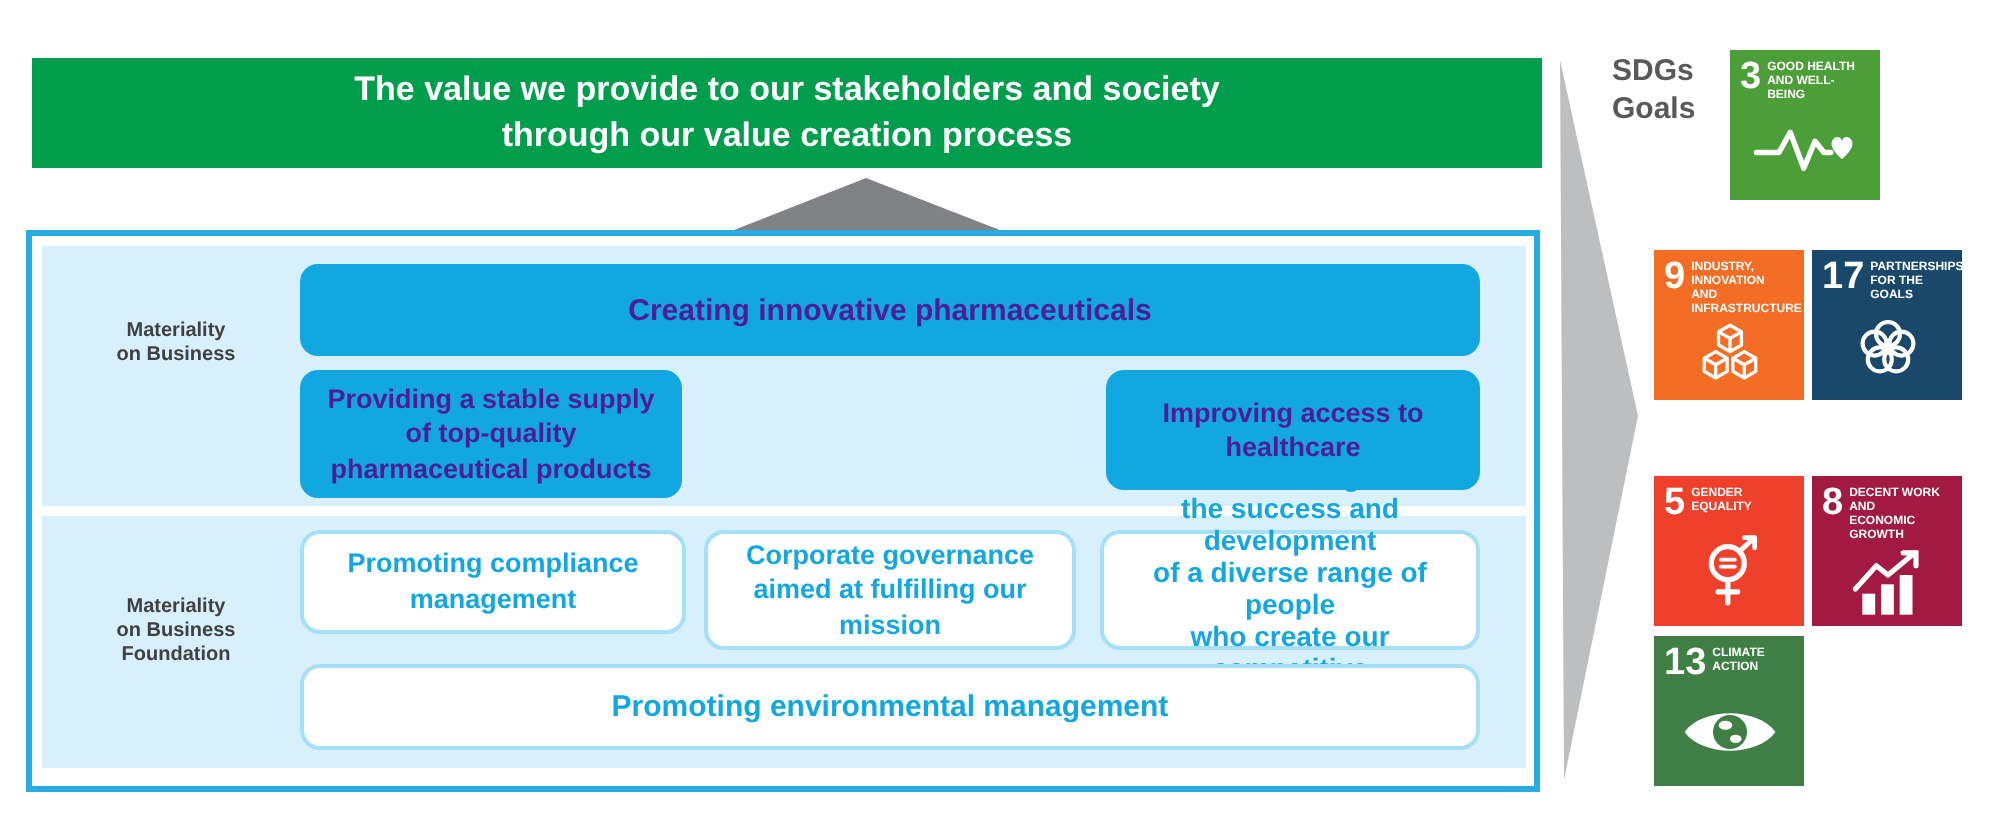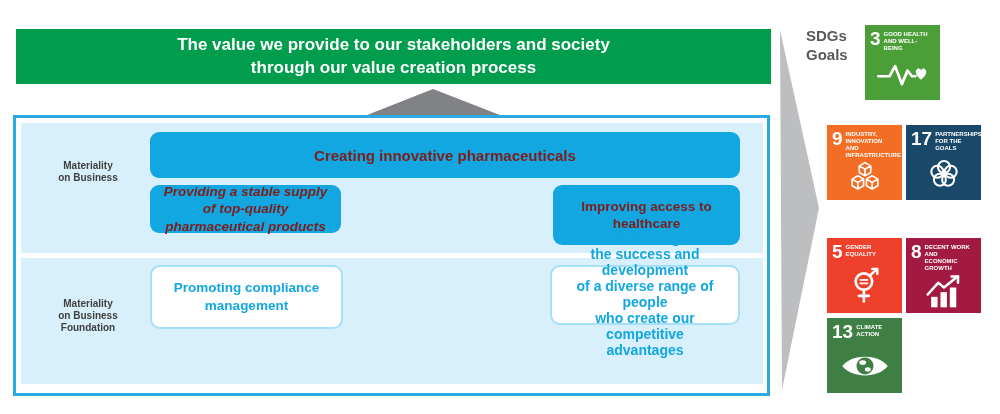--- a/index.html
+++ b/index.html
@@ -21,33 +21,33 @@
          border:3px solid #29ABE2;background:#fff;}
   .panel{position:absolute;left:5px;width:742px;background:#D7F0FB;}
   .panel.business{top:5px;height:130px;}
   .panel.foundation{top:140px;height:126px;}
 
   .side-label{position:absolute;width:120px;text-align:center;color:#404040;
               font-weight:bold;font-size:10px;line-height:1.22;}
   .side-label.biz{left:12px;top:42px;}
   .side-label.fdn{left:12px;top:180px;}
 
-  .bluebox{position:absolute;background:#12A7E0;border-radius:9px;color:#7f1d1d;font-weight:bold;
+  .bluebox{position:absolute;background:#12A7E0;border-radius:9px;color:#4c1d95;font-weight:bold;
            display:flex;align-items:center;justify-content:center;text-align:center;
            padding:2px 8px;box-sizing:border-box;}
   .whitebox{position:absolute;background:#fff;border:2px solid #A5DFF8;border-radius:10px;
             color:#12A7E0;font-weight:bold;display:flex;align-items:center;justify-content:center;
             text-align:center;padding:2px 8px;box-sizing:border-box;}
 
   .biz-main{left:134px;top:14px;width:590px;height:46px;font-size:15px;}
-  .biz-b1{left:134px;top:67px;width:191px;height:48px;font-size:13.5px;line-height:1.28;font-style:italic;}
+  .biz-b1{left:134px;top:67px;width:191px;height:64px;font-size:13.5px;line-height:1.28;}
   .biz-b2{left:332px;top:67px;width:193px;height:60px;font-size:13.5px;line-height:1.28;}
   .biz-b3{left:537px;top:67px;width:187px;height:60px;font-size:13.5px;line-height:1.28;}
 
-  .fdn-b1{left:134px;top:147px;width:193px;height:64px;font-size:13.5px;line-height:1.3;}
+  .fdn-b1{left:134px;top:147px;width:193px;height:52px;font-size:13.5px;line-height:1.3;}
   .fdn-b2{left:336px;top:147px;width:186px;height:60px;font-size:13.5px;line-height:1.3;}
   .fdn-b3{left:534px;top:147px;width:190px;height:60px;font-size:14px;line-height:1.14;padding:18px 5px;}
   .fdn-main{left:134px;top:214px;width:590px;height:43px;font-size:15px;}
 
   
   .flow-arrow{position:absolute;left:747px;top:24px;}
 
   
   .sdg-heading{position:absolute;left:806px;top:27px;color:#58595B;font-weight:bold;
                font-size:15px;line-height:1.25;}
@@ -95,27 +95,33 @@
 
     <div class="side-label fdn">
       <div>Materiality</div>
       <div>on Business</div>
       <div>Foundation</div>
     </div>
 
     <div class="whitebox fdn-b1">
       <span>Promoting compliance management</span>
     </div>
+    <div class="whitebox fdn-b2">
+      <span>Corporate governance aimed at fulfilling our mission</span>
+    </div>
     <div class="whitebox fdn-b3">
       <span style="white-space:pre-line">Promoting
 the success and development
 of a diverse range of people
 who create our competitive
 advantages</span>
     </div>
+    <div class="whitebox fdn-main">
+      <span>Promoting environmental management</span>
+    </div>
   </div>
 
   <svg class="flow-arrow" width="80" height="372" viewBox="0 0 80 372">
     <polygon points="33,6 72,184 35,366" fill="#BCBEC0"></polygon>
   </svg>
 
   <div class="sdg-heading">
     <div>SDGs</div>
     <div>Goals</div>
   </div>

